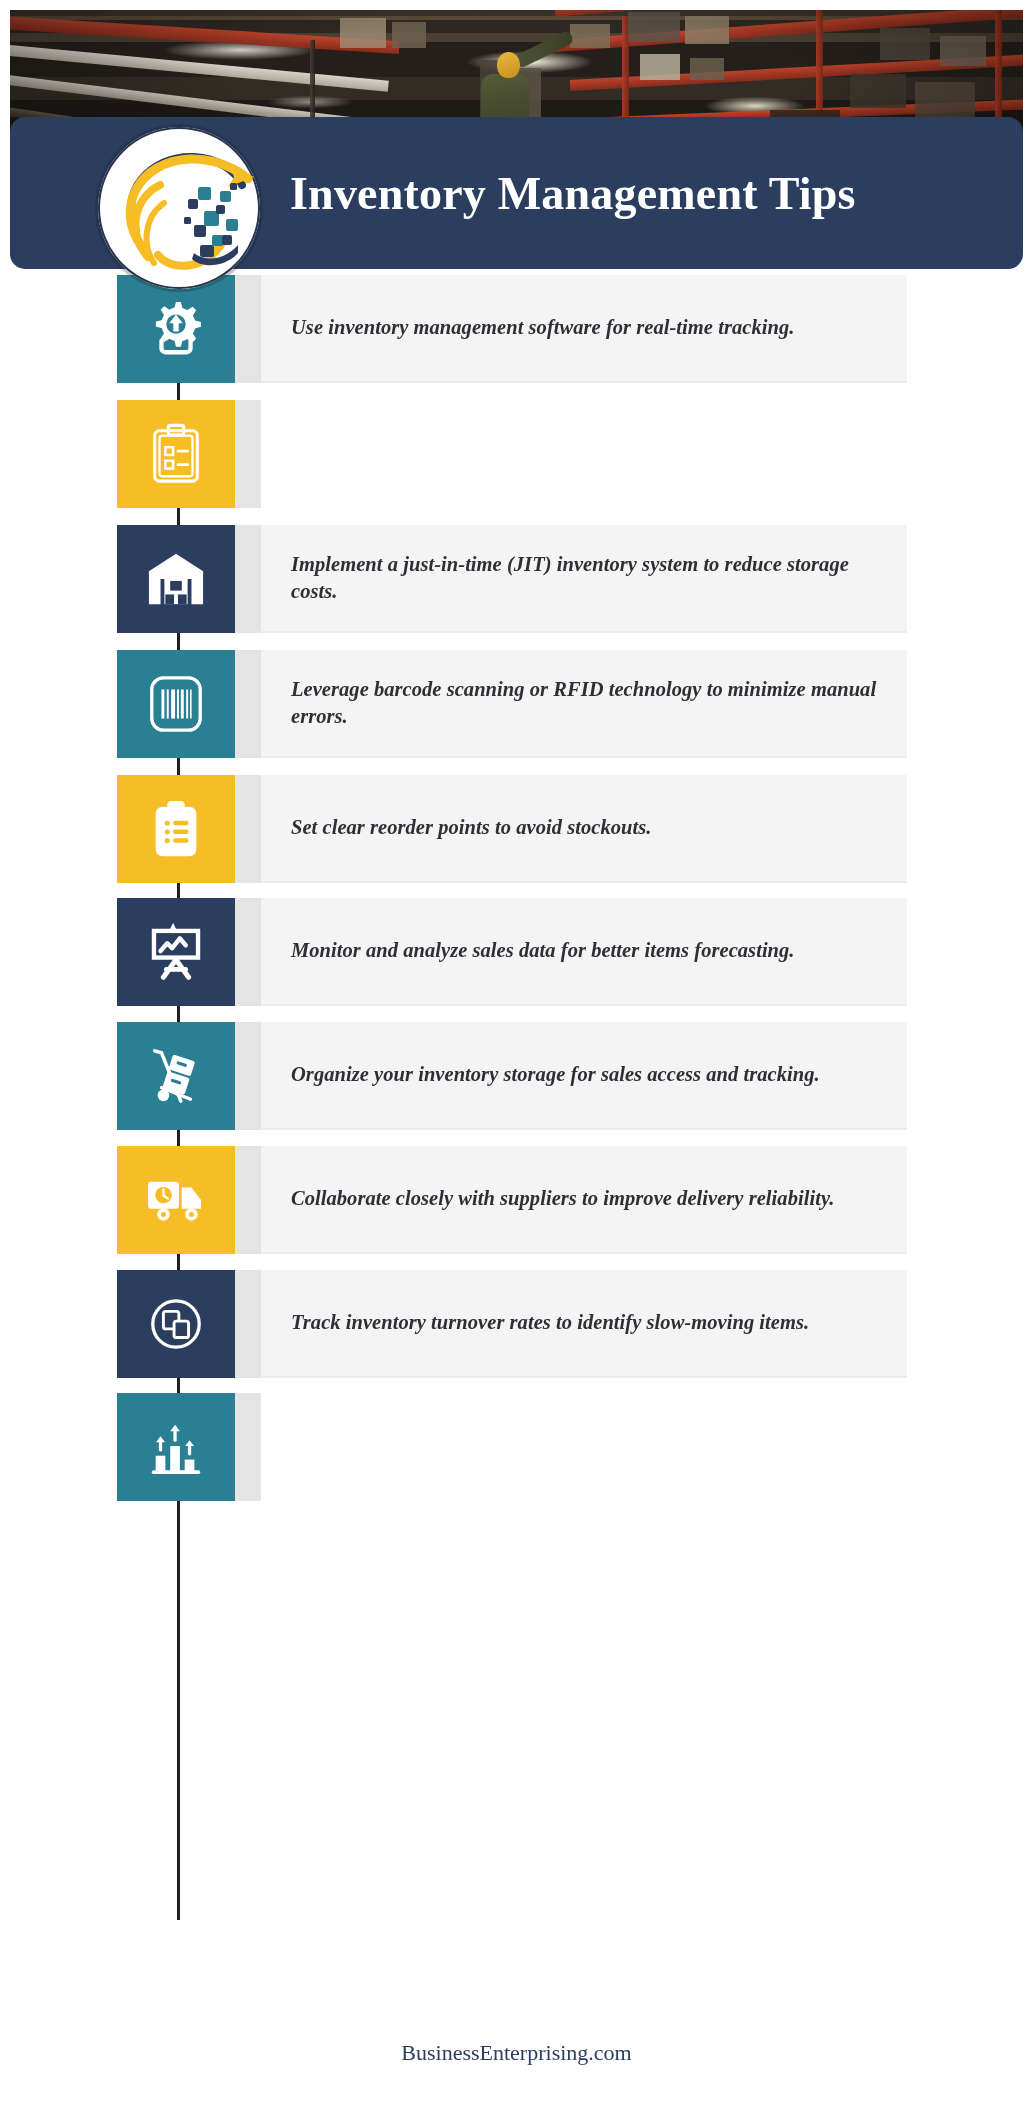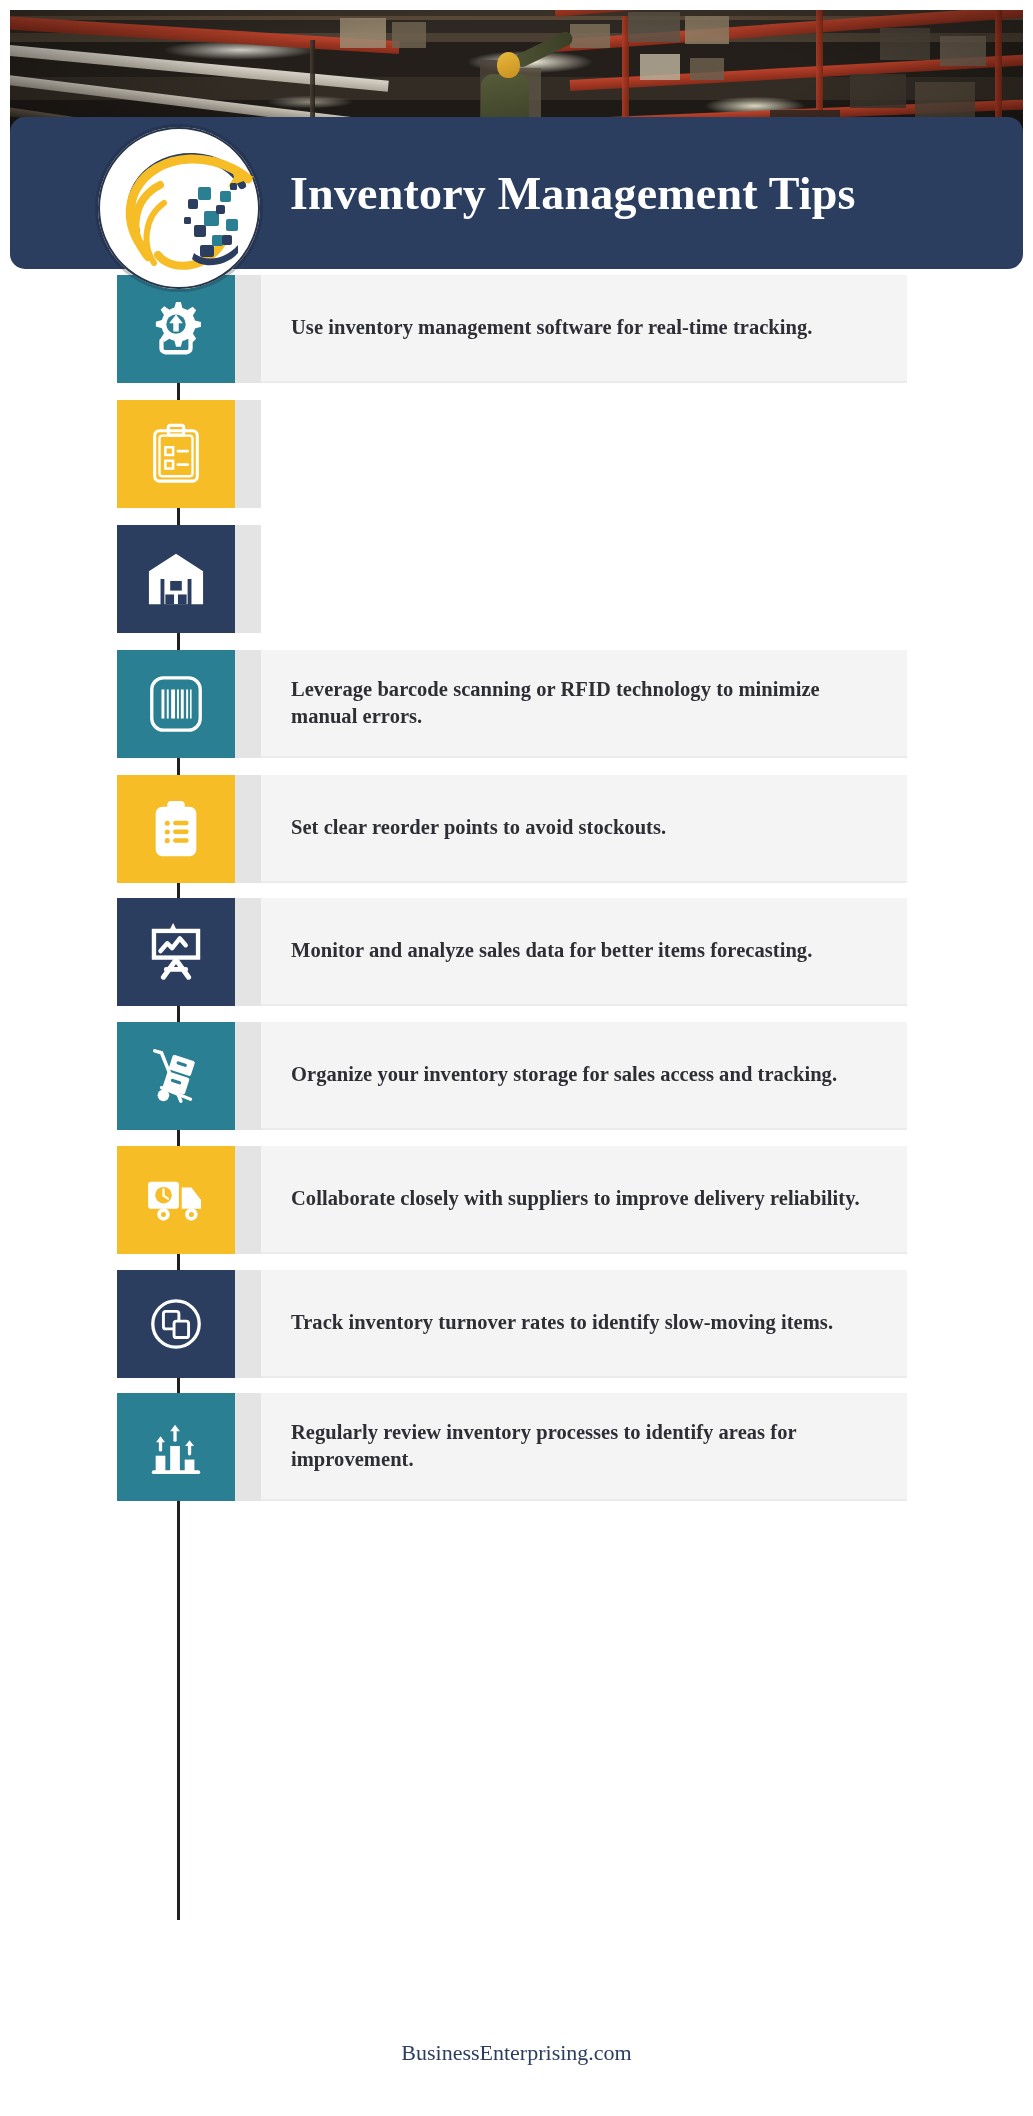--- a/index.html
+++ b/index.html
@@ -202,20 +202,21 @@
     padding: 0 26px 0 30px;
     border-bottom: 2px solid #ebebeb;
   }
   .tip-text {
     font-family: "Liberation Serif", serif;
     font-weight: 700;
     font-size: 20.5px;
     line-height: 1.32;
     color: #2d2f35;
     letter-spacing: .05px;
+    font-style: italic;
   }
 
   
   .footer {
     position: absolute;
     left: 0;
     top: 2040px;
     width: 1033px;
     text-align: center;
   }
@@ -334,20 +335,23 @@
         <div class="icon-box" style="background: rgb(43, 62, 96); color: rgb(43, 62, 96);">
     <svg width="62" height="58" viewBox="0 0 64 60" fill="none">
       <path d="M32 4 L60 22 V56 H48 V30 H16 V56 H4 V22 Z" fill="#ffffff"></path>
       <rect x="20" y="28" width="24" height="28" fill="#ffffff"></rect>
       <rect x="26" y="32" width="12" height="10" fill="currentColor"></rect>
       <rect x="21" y="46" width="9" height="10" fill="currentColor"></rect>
       <rect x="34" y="46" width="9" height="10" fill="currentColor"></rect>
     </svg>
         </div>
         <div class="gap-strip"></div>
+        <div class="text-panel">
+          <div class="tip-text">Implement a just-in-time (JIT) inventory system to reduce storage costs.</div>
+        </div>
       </div>
       <div class="row" style="top: 650px;">
         <div class="icon-box" style="background: rgb(43, 127, 147); color: rgb(43, 127, 147);">
     <svg width="58" height="62" viewBox="0 0 58 64" fill="none">
       <rect x="4" y="5" width="50" height="54" rx="12" stroke="#ffffff" stroke-width="3.4"></rect>
       <g fill="#ffffff">
         <rect x="14" y="17" width="3" height="30"></rect>
         <rect x="19.5" y="17" width="2" height="30"></rect>
         <rect x="24" y="17" width="4" height="30"></rect>
         <rect x="30" y="17" width="2" height="30"></rect>
@@ -463,23 +467,20 @@
               <path d="M45 38 v-9"></path>
       </g>
       <g fill="#ffffff">
         <path d="M15 20 l4.6 6 h-9.2 Z"></path>
         <path d="M30 8 l5 6.6 h-10 Z"></path>
         <path d="M45 24 l4.6 6 h-9.2 Z"></path>
       </g>
     </svg>
         </div>
         <div class="gap-strip"></div>
-        <div class="text-panel">
-          <div class="tip-text">Regularly review inventory processes to identify areas for improvement.</div>
-        </div>
       </div>
     </div>
 
   <div class="footer">
     <a class="footer-link" href="#">BusinessEnterprising.com</a>
   </div>
 
 </div>
 
 </body></html>

